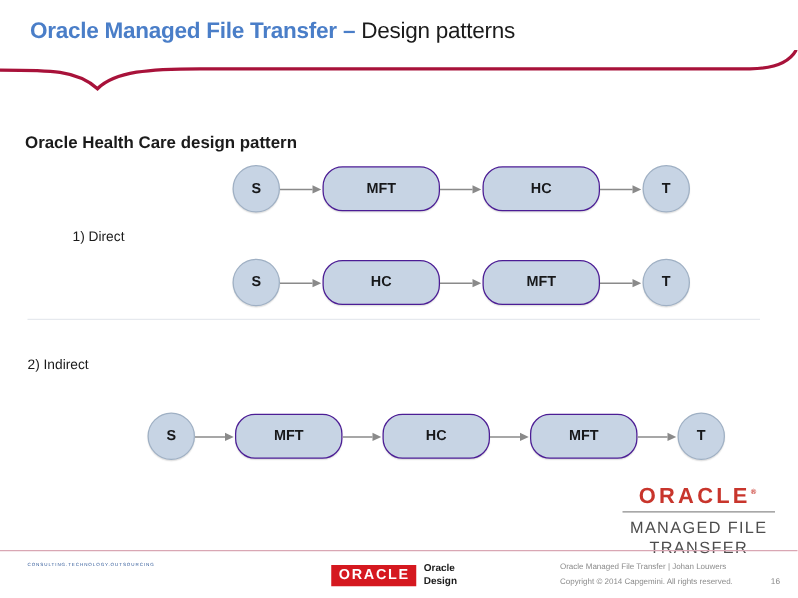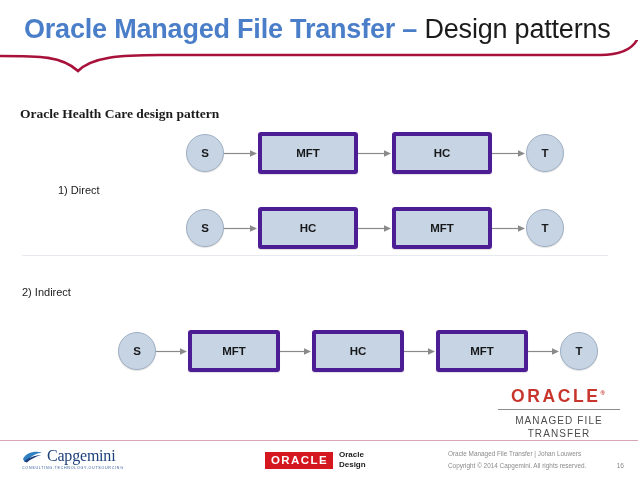--- a/index.html
+++ b/index.html
@@ -19,21 +19,21 @@
   
   .slide-header {
     position: absolute;
     left: 0; top: 0;
     width: 638px; height: 80px;
   }
   .slide-title {
     position: absolute;
     left: 24px;
     top: 14px;
-    font-size: 27px;
+    font-size: 18px;
     font-weight: bold;
     letter-spacing: -0.2px;
     white-space: nowrap;
   }
   .slide-title .t-main { color: #4a7ec8; }
   .slide-title .t-dash { color: #4a7ec8; font-weight: bold; }
   .slide-title .t-sub  { color: #1b1b1b; font-weight: normal; }
 
   .header-swoosh {
     position: absolute;
@@ -43,21 +43,20 @@
   }
 
   
   .section-heading {
     position: absolute;
     left: 20px;
     top: 106px;
     font-size: 13.5px;
     font-weight: bold;
     color: #1b1b1b;
-    font-family: Liberation Serif, serif;
   }
 
   .pattern-label {
     position: absolute;
     font-size: 11px;
     color: #1b1b1b;
   }
   .label-direct   { left: 22px; top: 184px; margin-left: 36px; }
   .label-indirect { left: 22px; top: 286px; }
 
@@ -90,23 +89,23 @@
     display: flex;
     align-items: center;
     justify-content: center;
     font-size: 11.5px;
     font-weight: bold;
     color: #17181a;
     flex: none;
   }
   .node-box {
     height: 34px;
-    border-radius: 3px;
+    border-radius: 16px;
     background: #c7d4e4;
-    border: 4px solid #4c1d95;
+    border: 1px solid #4c1d95;
     box-shadow: 0 1px 1px rgba(0,0,0,0.13);
     display: flex;
     align-items: center;
     justify-content: center;
     font-size: 11.5px;
     font-weight: bold;
     color: #17181a;
     flex: none;
   }
   .w-small { width: 84px; }
@@ -147,21 +146,21 @@
     margin: 3px 0 4px 0;
   }
   .fmw-line1 {
     font-size: 9.5px;
     font-weight: bold;
     color: #2b2b2b;
     letter-spacing: 0.3px;
     line-height: 1.2;
   }
   .fmw-line2 {
-    font-size: 10px;
+    font-size: 13px;
     color: #4d4d4d;
     letter-spacing: 1.1px;
     line-height: 1.3;
   }
 
   
   .footer-rule {
     position: absolute;
     left: 0;
     top: 440px;
@@ -349,27 +348,20 @@
 
 <div class="fmw-logo">
   <div class="fmw-oracle"><span>ORACLE</span><sup>®</sup></div>
   <div class="fmw-rule"></div>
   <div class="fmw-line2">MANAGED FILE TRANSFER</div>
 </div>
 
 <div class="footer-rule"></div>
 
 <div class="capgemini-logo">
-  <div class="cap-row">
-    <svg class="cap-swoosh" viewBox="0 0 22 14" aria-hidden="true">
-      <path d="M1 9 C4 3, 12 0.5, 20 2.5 C14 3.5, 8.5 6, 5.5 11 C4 12.5, 2 11.5, 1 9 Z" fill="#2f7fc1"></path>
-      <path d="M2 11.5 C6 8, 12 5.5, 19 5 C13 7, 8 9.5, 5 12.5 Z" fill="#1c3f7a"></path>
-    </svg>
-    <div class="cap-word">Capgemini</div>
-  </div>
   <div class="cap-tag">CONSULTING.TECHNOLOGY.OUTSOURCING</div>
 </div>
 
 <div class="oracle-partner">
   <div class="op-badge">ORACLE</div>
   <div class="op-text">
     <div>Oracle</div>
     <div>Design</div>
   </div>
 </div>

